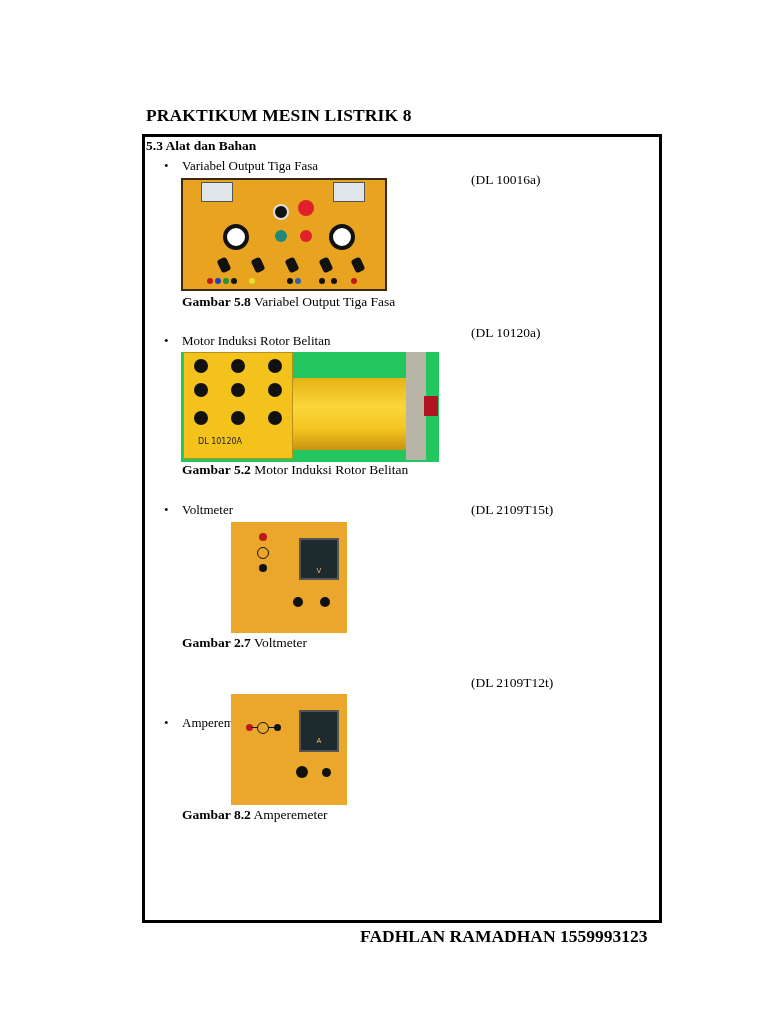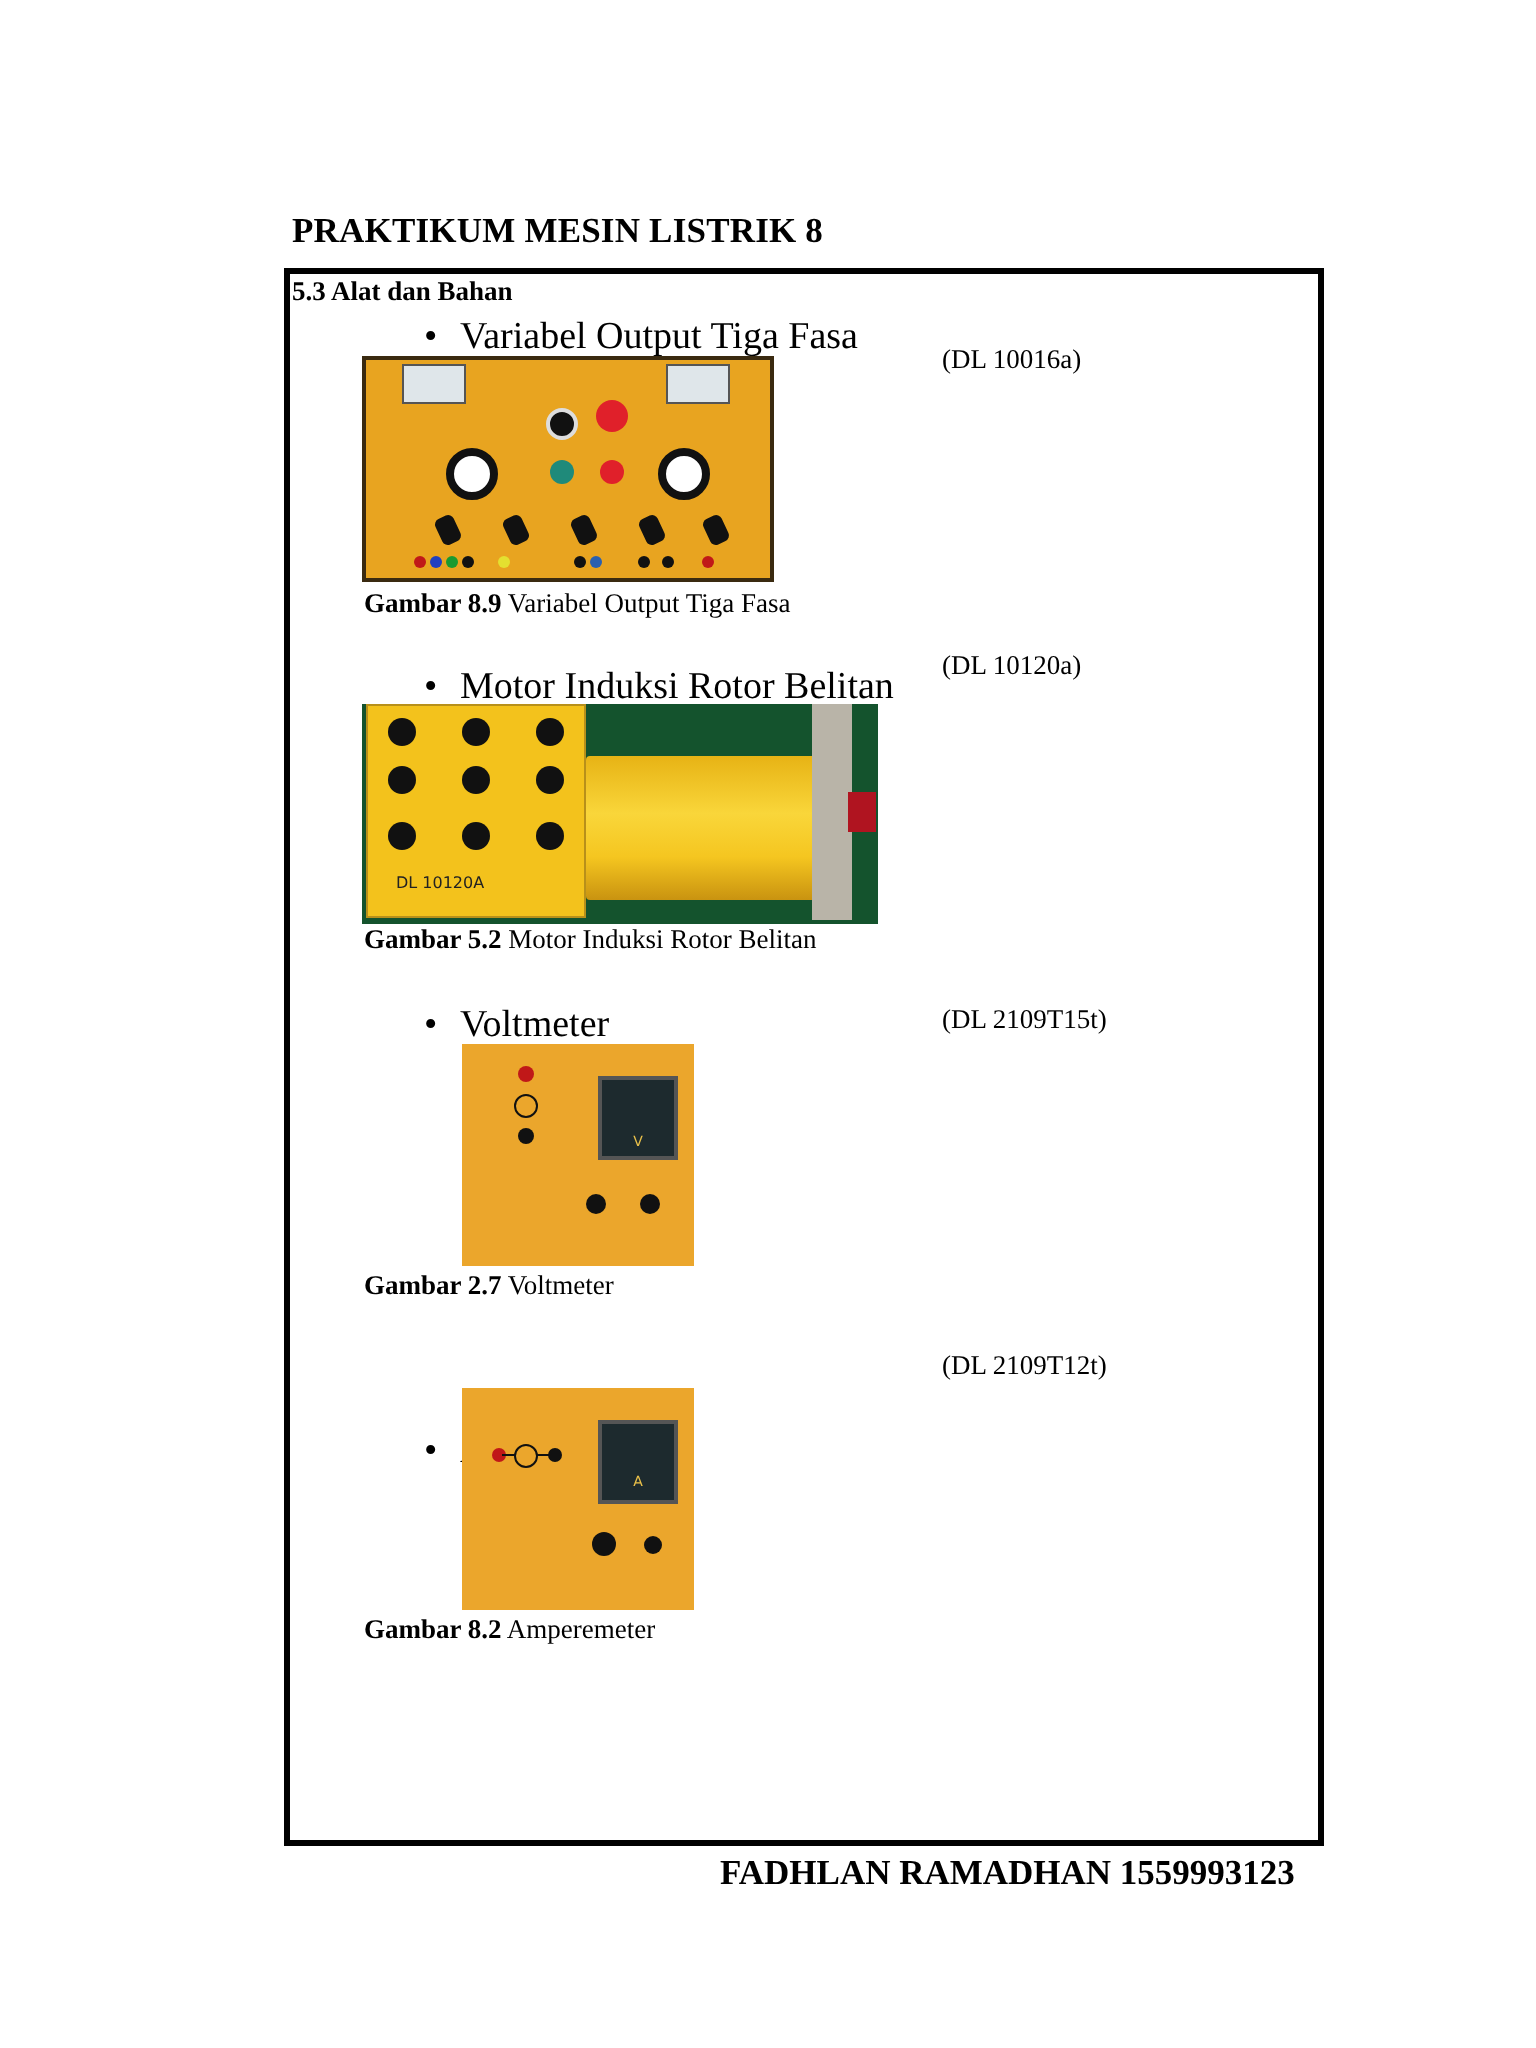--- a/index.html
+++ b/index.html
@@ -1,35 +1,35 @@
 <!DOCTYPE html>
 <html><head>
 <meta charset="utf-8">
 <style>
   html, body { margin:0; padding:0; background:#ffffff; }
   body { width:768px; height:1024px; position:relative; overflow:hidden;
          font-family:"Liberation Serif", "DejaVu Serif", serif; color:#000; }
   .title { position:absolute; left:146px; top:105px; font-size:17.5px; font-weight:bold; letter-spacing:0.1px; }
   .box { position:absolute; left:142px; top:134px; width:514px; height:783px; border:3px solid #000; }
   .section { position:absolute; left:146px; top:138px; font-size:13.5px; font-weight:bold; }
-  .item { position:absolute; left:164px; font-size:19px;margin-left:48px; }
+  .item { position:absolute; left:164px; font-size:13px; }
   .item .bullet { display:inline-block; width:18px; }
   .code { position:absolute; left:471px; font-size:13.5px; }
   .cap { position:absolute; left:182px; font-size:13.5px; }
   .cap b { font-weight:bold; }
   .footer { position:absolute; left:360px; top:926px; font-size:17.5px; font-weight:bold; }
   .img { position:absolute; overflow:hidden; }
   
   .panel1 { left:181px; top:178px; width:206px; height:113px; background:#e8a420; border:2px solid #3a2a10; box-sizing:border-box; }
   .meter { position:absolute; background:#dfe6ea; border:1px solid #555; }
   .knob { position:absolute; border-radius:50%; background:#fff; border:4px solid #111; }
   .dot { position:absolute; border-radius:50%; }
   .sw { position:absolute; width:10px; height:14px; background:#111; border-radius:3px; transform:rotate(-25deg); }
   
-  .motor-bg { left:181px; top:352px; width:258px; height:110px; background:#14532d; }
+  .motor-bg { left:181px; top:352px; width:258px; height:110px; background:#22c55e; }
   .tbox { position:absolute; left:2px; top:0; width:108px; height:105px; background:#f3c21c; border:1px solid #b8901a; }
   .term { position:absolute; width:14px; height:14px; border-radius:50%; background:#111; }
   .cyl { position:absolute; left:112px; top:26px; width:118px; height:72px; background:linear-gradient(#e7b315,#f9d63a 40%,#f5c620 70%,#c99310); border-radius:2px; }
   .flange { position:absolute; left:225px; top:0; width:20px; height:108px; background:#b9b4a8; }
   .shaft { position:absolute; left:243px; top:44px; width:14px; height:20px; background:#b01420; }
   
   .mpanel { background:#eba62c; }
   .v { left:231px; top:522px; width:116px; height:111px; }
   .a { left:231px; top:694px; width:116px; height:111px; }
   .gauge { position:absolute; background:#1d2a2e; border:2px solid #555; }
@@ -66,21 +66,21 @@
   <div class="dot" style="left:40px;top:98px;width:6px;height:6px;background:#1a9a30;"></div>
   <div class="dot" style="left:48px;top:98px;width:6px;height:6px;background:#111;"></div>
   <div class="dot" style="left:66px;top:98px;width:6px;height:6px;background:#e4e030;"></div>
   <div class="dot" style="left:104px;top:98px;width:6px;height:6px;background:#111;"></div>
   <div class="dot" style="left:112px;top:98px;width:6px;height:6px;background:#2a60b0;"></div>
   <div class="dot" style="left:136px;top:98px;width:6px;height:6px;background:#111;"></div>
   <div class="dot" style="left:148px;top:98px;width:6px;height:6px;background:#111;"></div>
   <div class="dot" style="left:168px;top:98px;width:6px;height:6px;background:#c01818;"></div>
 </div>
 <div class="cap" style="top:294px">
-  <b>Gambar 8.9</b> <span>Variabel Output Tiga Fasa</span>
+  <b>Gambar 5.8</b> <span>Variabel Output Tiga Fasa</span>
 </div>
 
 <div class="item" style="top:333px">
   <span class="bullet">•</span><span>Motor Induksi Rotor Belitan</span>
 </div>
 <div class="code" style="top:325px">(DL 10120a)</div>
 <div class="img motor-bg">
   <div class="tbox">
     <div class="term" style="left:10px;top:6px;"></div>
     <div class="term" style="left:47px;top:6px;"></div>

